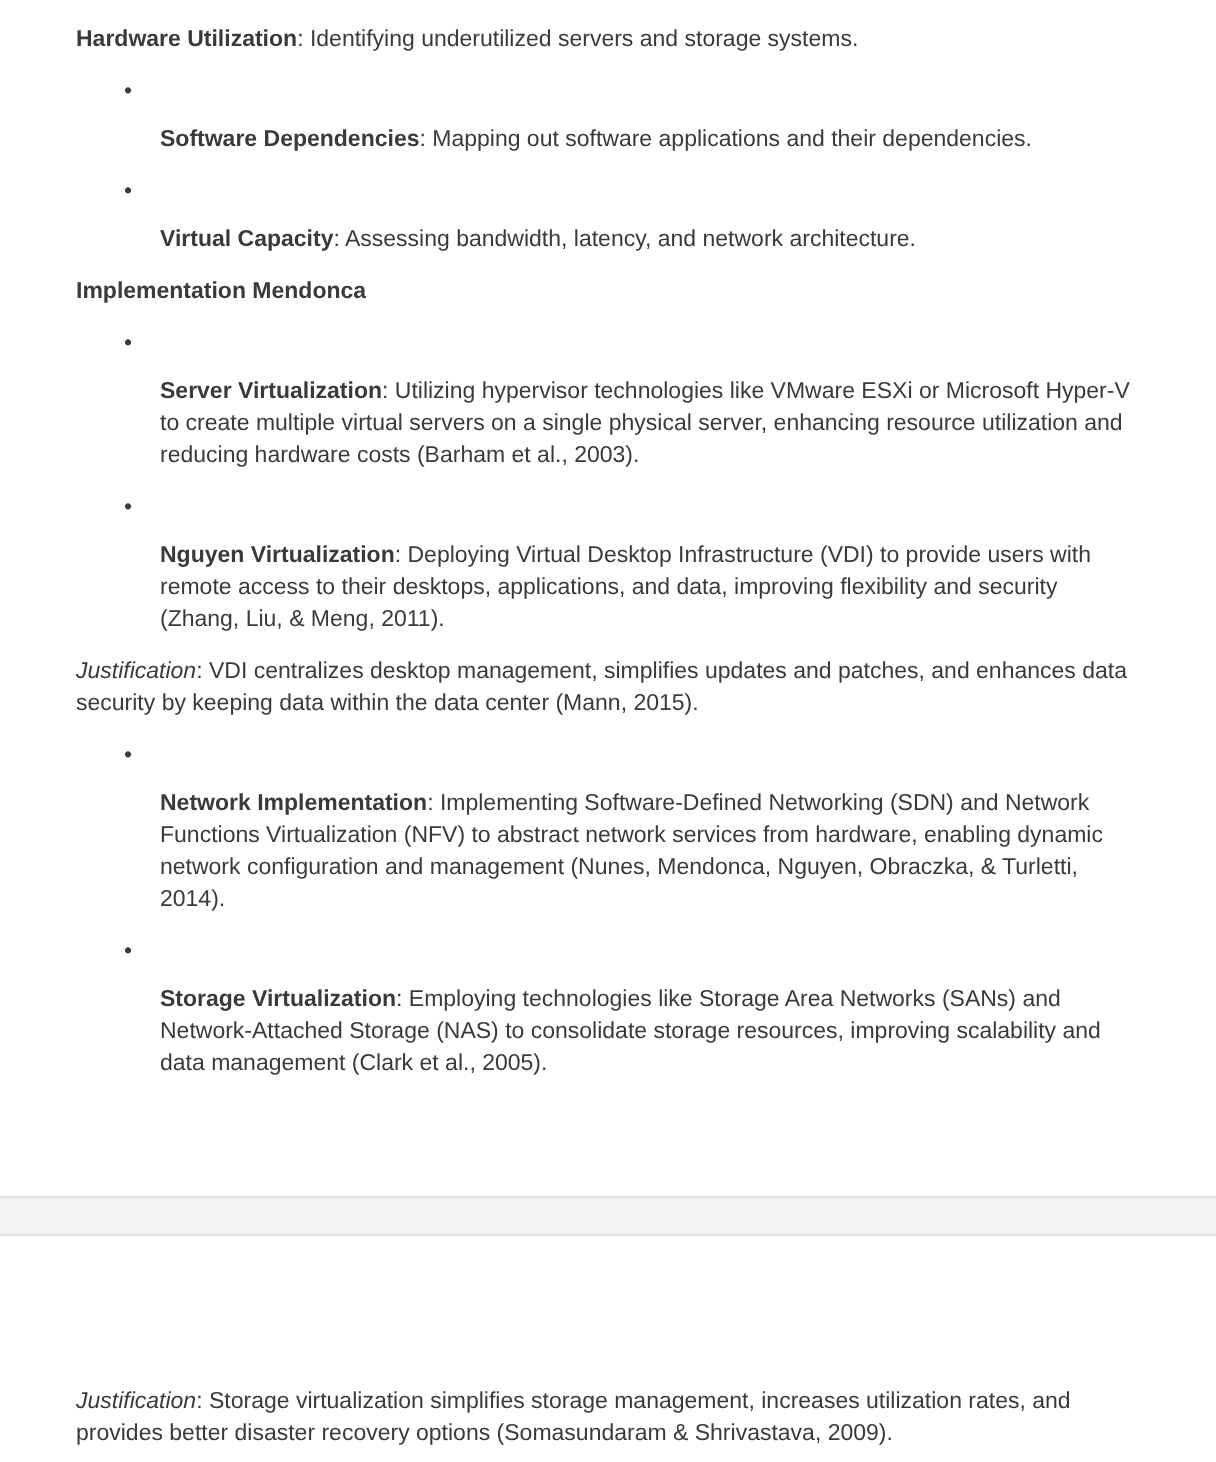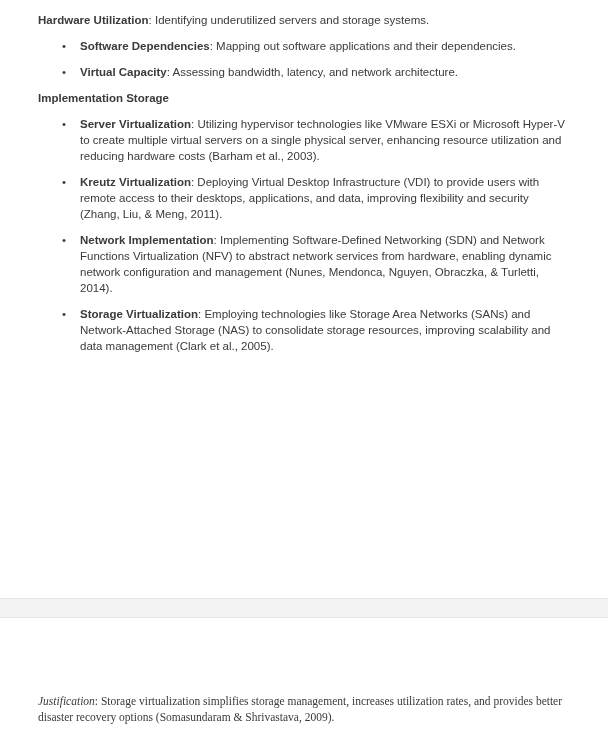--- a/index.html
+++ b/index.html
@@ -18,21 +18,21 @@
     background:#ffffff;
     box-sizing:border-box;
   }
   .page-inner{
     padding:12px 38px 0 38px;
     font-size:11.5px;
     line-height:16px;
     color:#3a3a3a;
   }
   .page1{height:598px;overflow:hidden;}
-  .page2{height:112px;overflow:hidden;font-family:Liberation Serif, serif;}
+  .page2{height:112px;overflow:hidden;}
   .page2 .page-inner{padding-top:75px;}
   .page-gap{
     height:18px;
     background:#f3f3f3;
     border-top:1px solid #e2e2e2;
     border-bottom:1px solid #e2e2e2;
   }
   p.para, p.heading{
     margin:0 0 10px 0;
   }
@@ -40,48 +40,50 @@
   .bullet{
     display:flex;
     margin:0 0 10px 24px;
   }
   .bullet .marker{
     flex:none;
     width:18px;
   }
   .bullet .bullet-text{
     flex:1;
+    margin-top:24px;
   }
   .b{font-weight:bold;text-align:right;}
   .i{font-style:italic;}
 </style>
 </head>
 <body>
 
 <div class="canvas">
   <div class="page page1">
     <div class="page-inner">
         <p class="para"><span class="b">Hardware Utilization</span><span>: Identifying underutilized servers and storage systems.</span></p>
         <div class="bullet">
           <span class="marker">•</span>
           <div class="bullet-text"><span class="b">Software Dependencies</span><span>: Mapping out software applications and their dependencies.</span></div>
         </div>
         <div class="bullet">
           <span class="marker">•</span>
           <div class="bullet-text"><span class="b">Virtual Capacity</span><span>: Assessing bandwidth, latency, and network architecture.</span></div>
         </div>
-        <p class="heading"><span class="b">Implementation Storage</span></p>
+        <p class="heading"><span class="b">Implementation Mendonca</span></p>
         <div class="bullet">
           <span class="marker">•</span>
           <div class="bullet-text"><span class="b">Server Virtualization</span><span>: Utilizing hypervisor technologies like VMware ESXi or Microsoft Hyper-V to create multiple virtual servers on a single physical server, enhancing resource utilization and reducing hardware costs (Barham et al., 2003).</span></div>
         </div>
         <div class="bullet">
           <span class="marker">•</span>
-          <div class="bullet-text"><span class="b">Kreutz Virtualization</span><span>: Deploying Virtual Desktop Infrastructure (VDI) to provide users with remote access to their desktops, applications, and data, improving flexibility and security (Zhang, Liu, &amp; Meng, 2011).</span></div>
+          <div class="bullet-text"><span class="b">Nguyen Virtualization</span><span>: Deploying Virtual Desktop Infrastructure (VDI) to provide users with remote access to their desktops, applications, and data, improving flexibility and security (Zhang, Liu, &amp; Meng, 2011).</span></div>
         </div>
+        <p class="para"><span class="i">Justification</span><span>: VDI centralizes desktop management, simplifies updates and patches, and enhances data security by keeping data within the data center (Mann, 2015).</span></p>
         <div class="bullet">
           <span class="marker">•</span>
           <div class="bullet-text"><span class="b">Network Implementation</span><span>: Implementing Software-Defined Networking (SDN) and Network Functions Virtualization (NFV) to abstract network services from hardware, enabling dynamic network configuration and management (Nunes, Mendonca, Nguyen, Obraczka, &amp; Turletti, 2014).</span></div>
         </div>
         <div class="bullet">
           <span class="marker">•</span>
           <div class="bullet-text"><span class="b">Storage Virtualization</span><span>: Employing technologies like Storage Area Networks (SANs) and Network-Attached Storage (NAS) to consolidate storage resources, improving scalability and data management (Clark et al., 2005).</span></div>
         </div>
       </div>
   </div>

